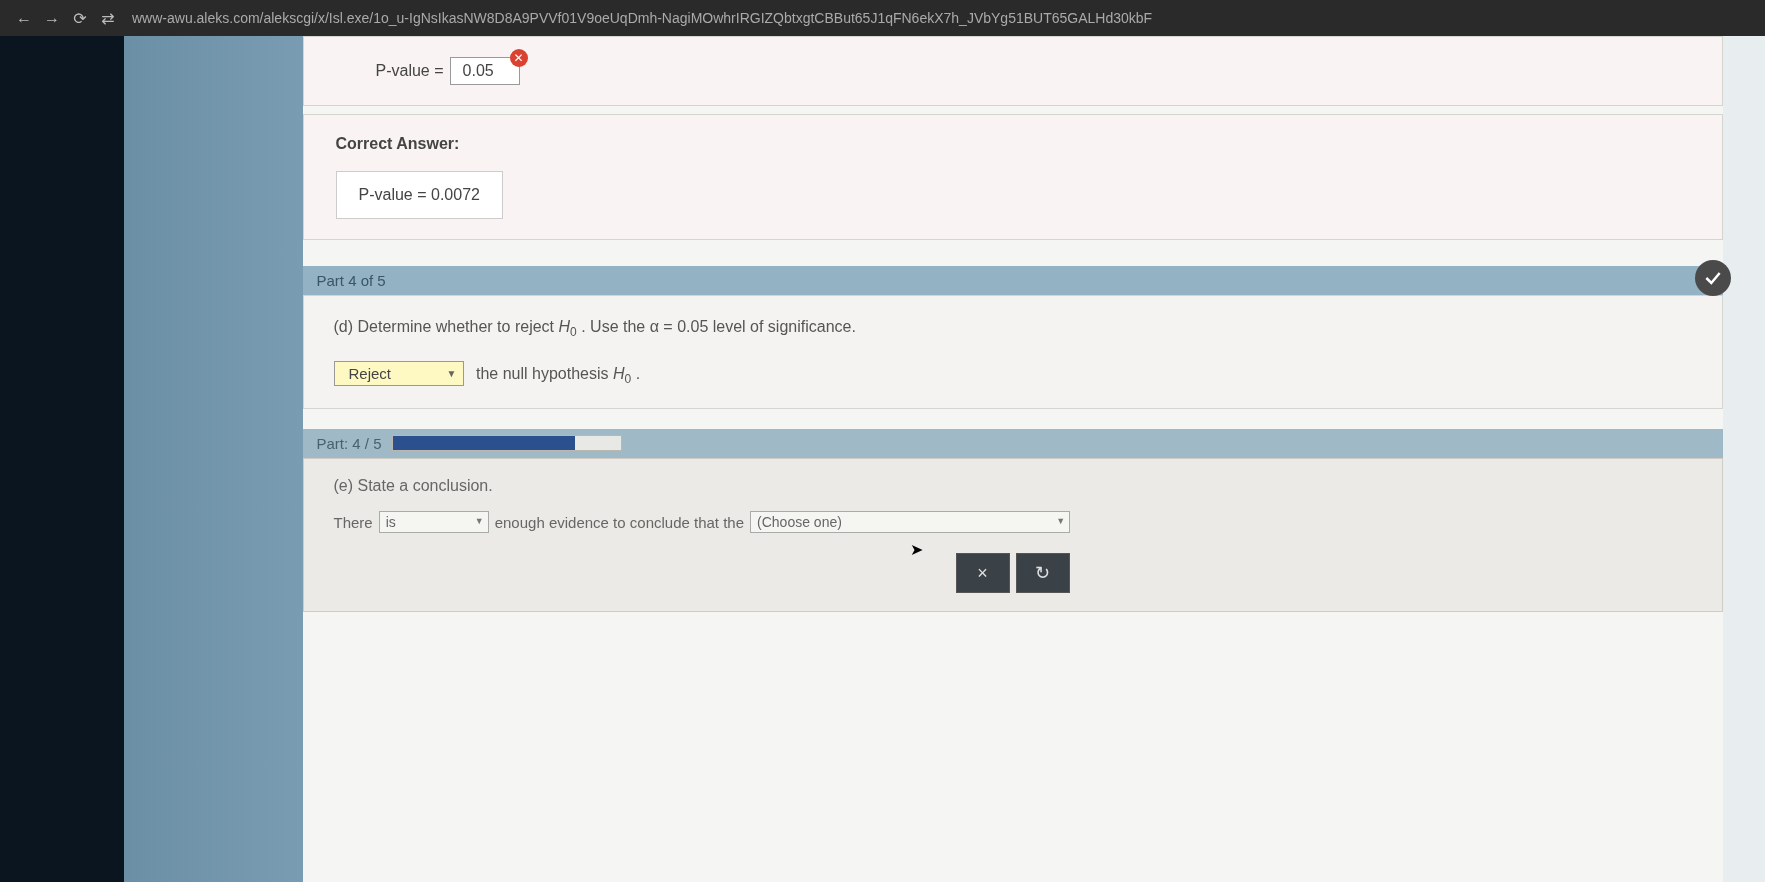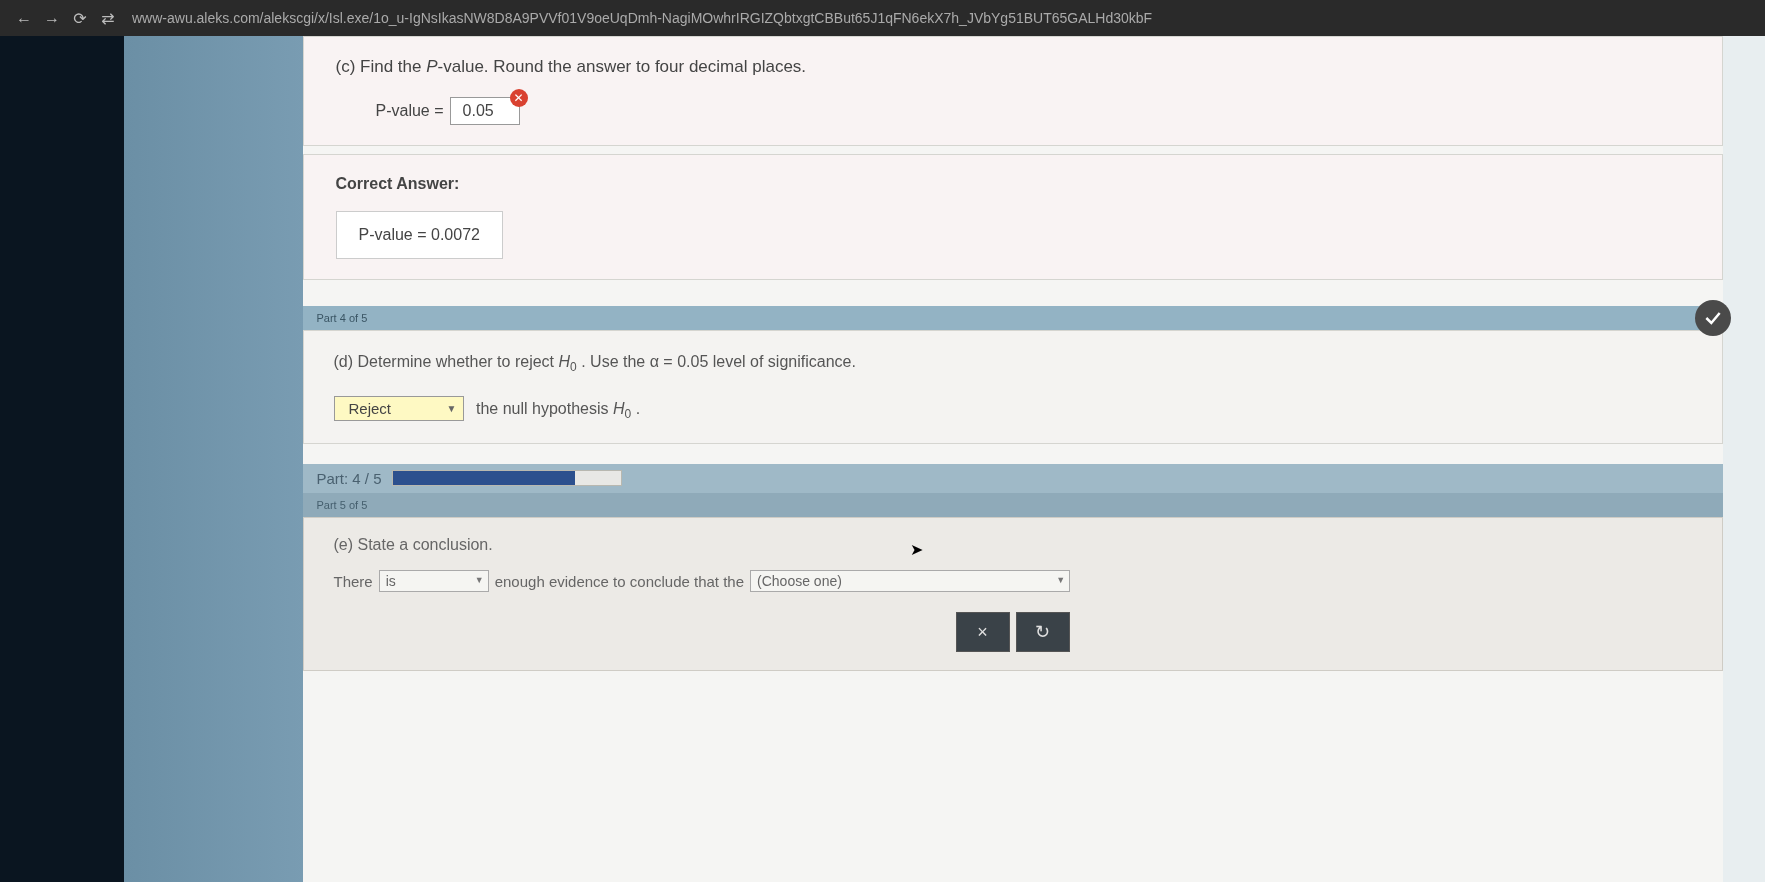--- a/index.html
+++ b/index.html
@@ -76,21 +76,21 @@
       display: inline-block;
       border: 1px solid #ccc;
       background: #fff;
       padding: 14px 22px;
       font-size: 16px;
       color: #444;
     }
     .part-bar {
       background: #93b3c4;
       color: #3a5564;
-      font-size: 11px;
+      font-size: 15px;
       padding: 6px 14px;
       position: relative;
     }
     .part-bar.darker { background: #8faab9; color: #455f6e; }
     .check-badge {
       position: absolute;
       right: -8px; top: -6px;
       width: 36px; height: 36px;
       background: #4a4a4a;
       border-radius: 50%;
@@ -180,23 +180,20 @@
   <div class="nav-icon">→</div>
   <div class="nav-icon">⟳</div>
   <div class="nav-icon">⇄</div>
   <div class="url-text">www-awu.aleks.com/alekscgi/x/Isl.exe/1o_u-IgNsIkasNW8D8A9PVVf01V9oeUqDmh-NagiMOwhrIRGIZQbtxgtCBBut65J1qFN6ekX7h_JVbYg51BUT65GALHd30kbF</div>
 </div>
 
 <div class="page-wrap">
   <div class="content">
 
     <div class="panel pink">
-      <div class="question-text">
-        <span>(c) Find the </span><span class="ital">P</span><span>-value. Round the answer to four decimal places.</span>
-      </div>
       <div class="input-row">
         <span class="label">P-value =</span>
         <div class="input-box">
           <span>0.05</span>
           <div class="clear-badge">✕</div>
         </div>
       </div>
     </div>
 
     <div class="panel pink">
@@ -230,23 +227,20 @@
       </div>
     </div>
 
     <div class="progress-row">
       <span class="progress-label">Part: 4 / 5</span>
       <div class="progress-track">
         <div class="progress-fill"></div>
       </div>
     </div>
 
-    <div class="part-bar darker">
-      <span>Part 5 of 5</span>
-    </div>
 
     <div class="q-panel2">
       <div class="q-text2">(e) State a conclusion.</div>
       <div class="conclusion-row">
         <span>There</span>
         <span class="dropdown2">
           <span>is</span>
           <span class="caret">▼</span>
         </span>
         <span>enough evidence to conclude that the</span>

